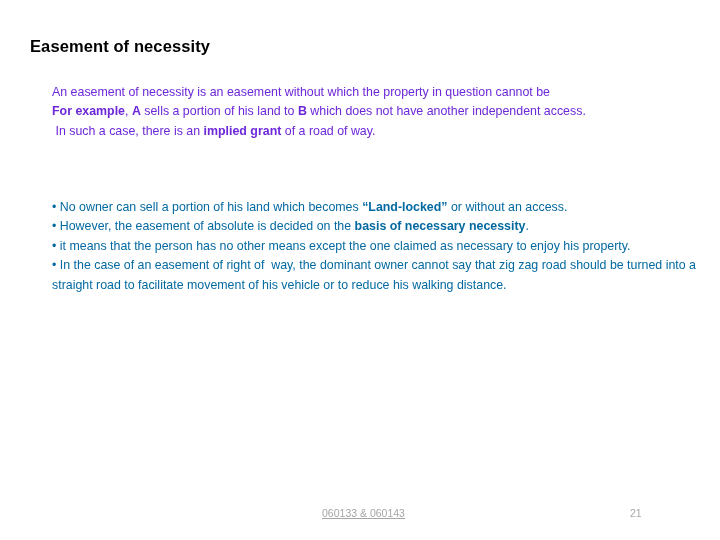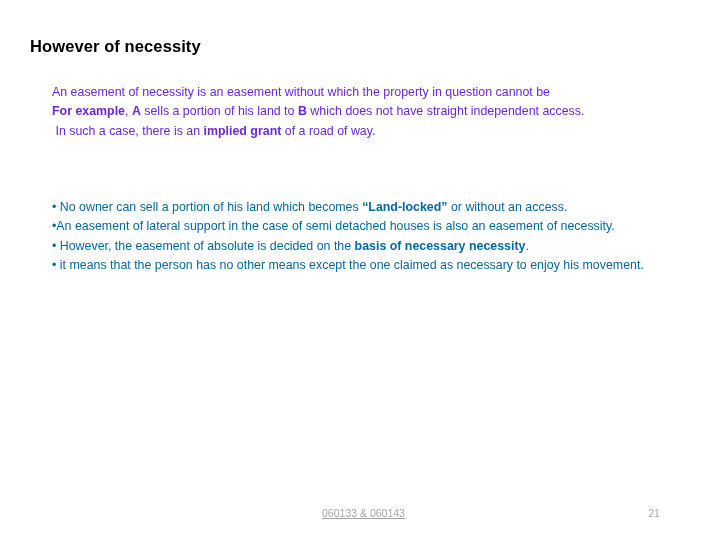--- a/index.html
+++ b/index.html
@@ -83,49 +83,49 @@
     font-size: 10.5px;
     color: #a6a6a6;
     white-space: pre;
     text-decoration: underline;
   }
   .footer-page {
     position: absolute;
     left: 630px;
     top: 507px;
     width: 48px;
-    text-align: center;
+    text-align: left;
     font-size: 10.5px;
     color: #a6a6a6;
     white-space: pre;
   }
 </style>
 </head>
 <body>
 
 <div class="slide">
 
-  <div class="slide-title">However of necessity</div>
+  <div class="slide-title">Easement of necessity</div>
 
   <div class="intro-block">
     <div class="intro-line"><span>An easement of necessity is an easement without which the property in question cannot be</span></div>
-    <div class="intro-line"><span class="b">For example</span><span>, </span><span class="b">A</span><span> sells a portion of his land to </span><span class="b">B</span><span> which does not have straight independent access.</span></div>
+    <div class="intro-line"><span class="b">For example</span><span>, </span><span class="b">A</span><span> sells a portion of his land to </span><span class="b">B</span><span> which does not have another independent access.</span></div>
     <div class="intro-line"><span> In such a case, there is an </span><span class="b">implied grant</span><span> of a road of way.</span></div>
   </div>
 
   <div class="bullet-block">
 
     <div class="bullet-item"><span>• No owner can sell a portion of his land which becomes </span><span class="b">“Land-locked”</span><span> or without an access.</span></div>
 
-    <div class="bullet-item"><span>•An easement of lateral support in the case of semi detached houses is also an easement of necessity.</span></div>
 
     <div class="bullet-item"><span>• However, the easement of absolute is decided on the </span><span class="b">basis of necessary necessity</span><span>.</span></div>
 
-    <div class="bullet-item"><span>• it means that the person has no other means except the one claimed as necessary to enjoy his movement.</span></div>
+    <div class="bullet-item"><span>• it means that the person has no other means except the one claimed as necessary to enjoy his property.</span></div>
 
+    <div class="bullet-item"><span>• In the case of an easement of right of  way, the dominant owner cannot say that zig zag road should be turned into a straight road to facilitate movement of his vehicle or to reduce his walking distance.</span></div>
 
   </div>
 
   <div class="footer-note">060133 &amp; 060143</div>
 
   <div class="footer-page">21</div>
 
 </div>
 
 </body></html>

